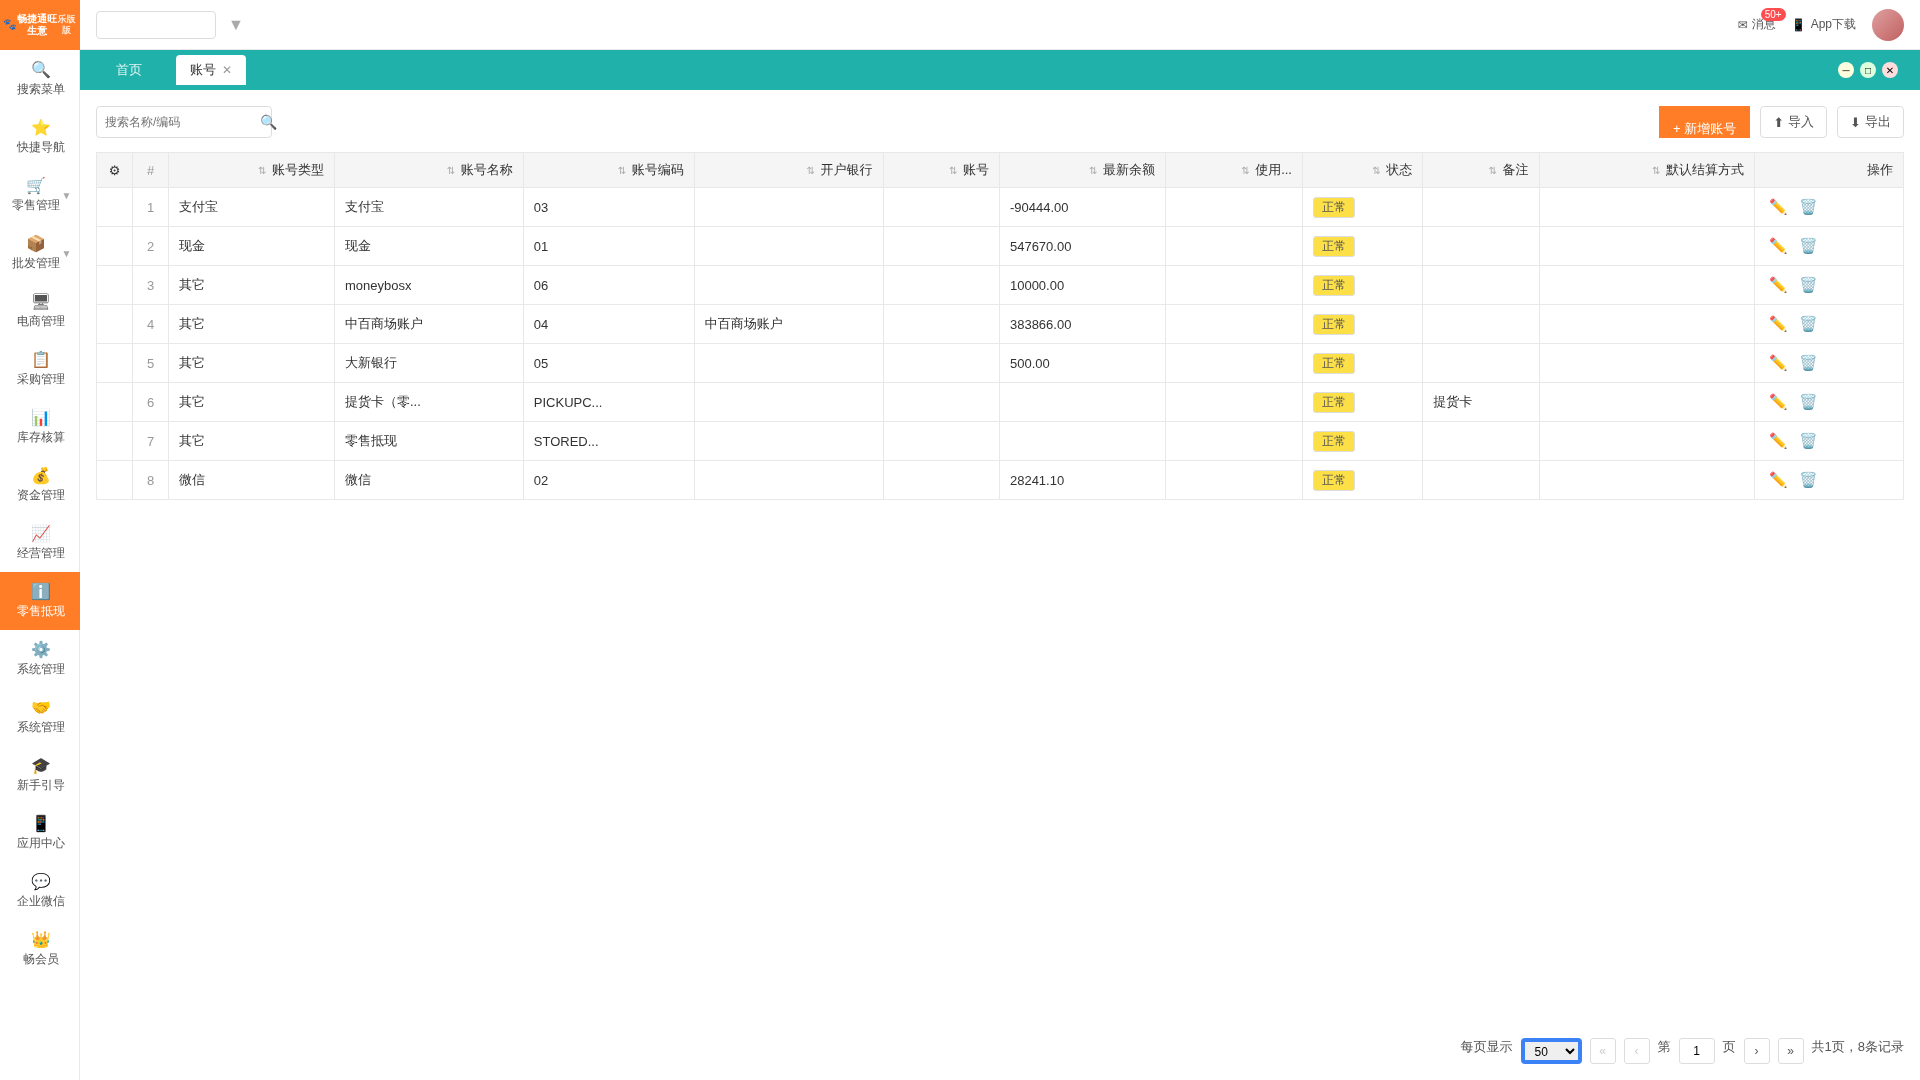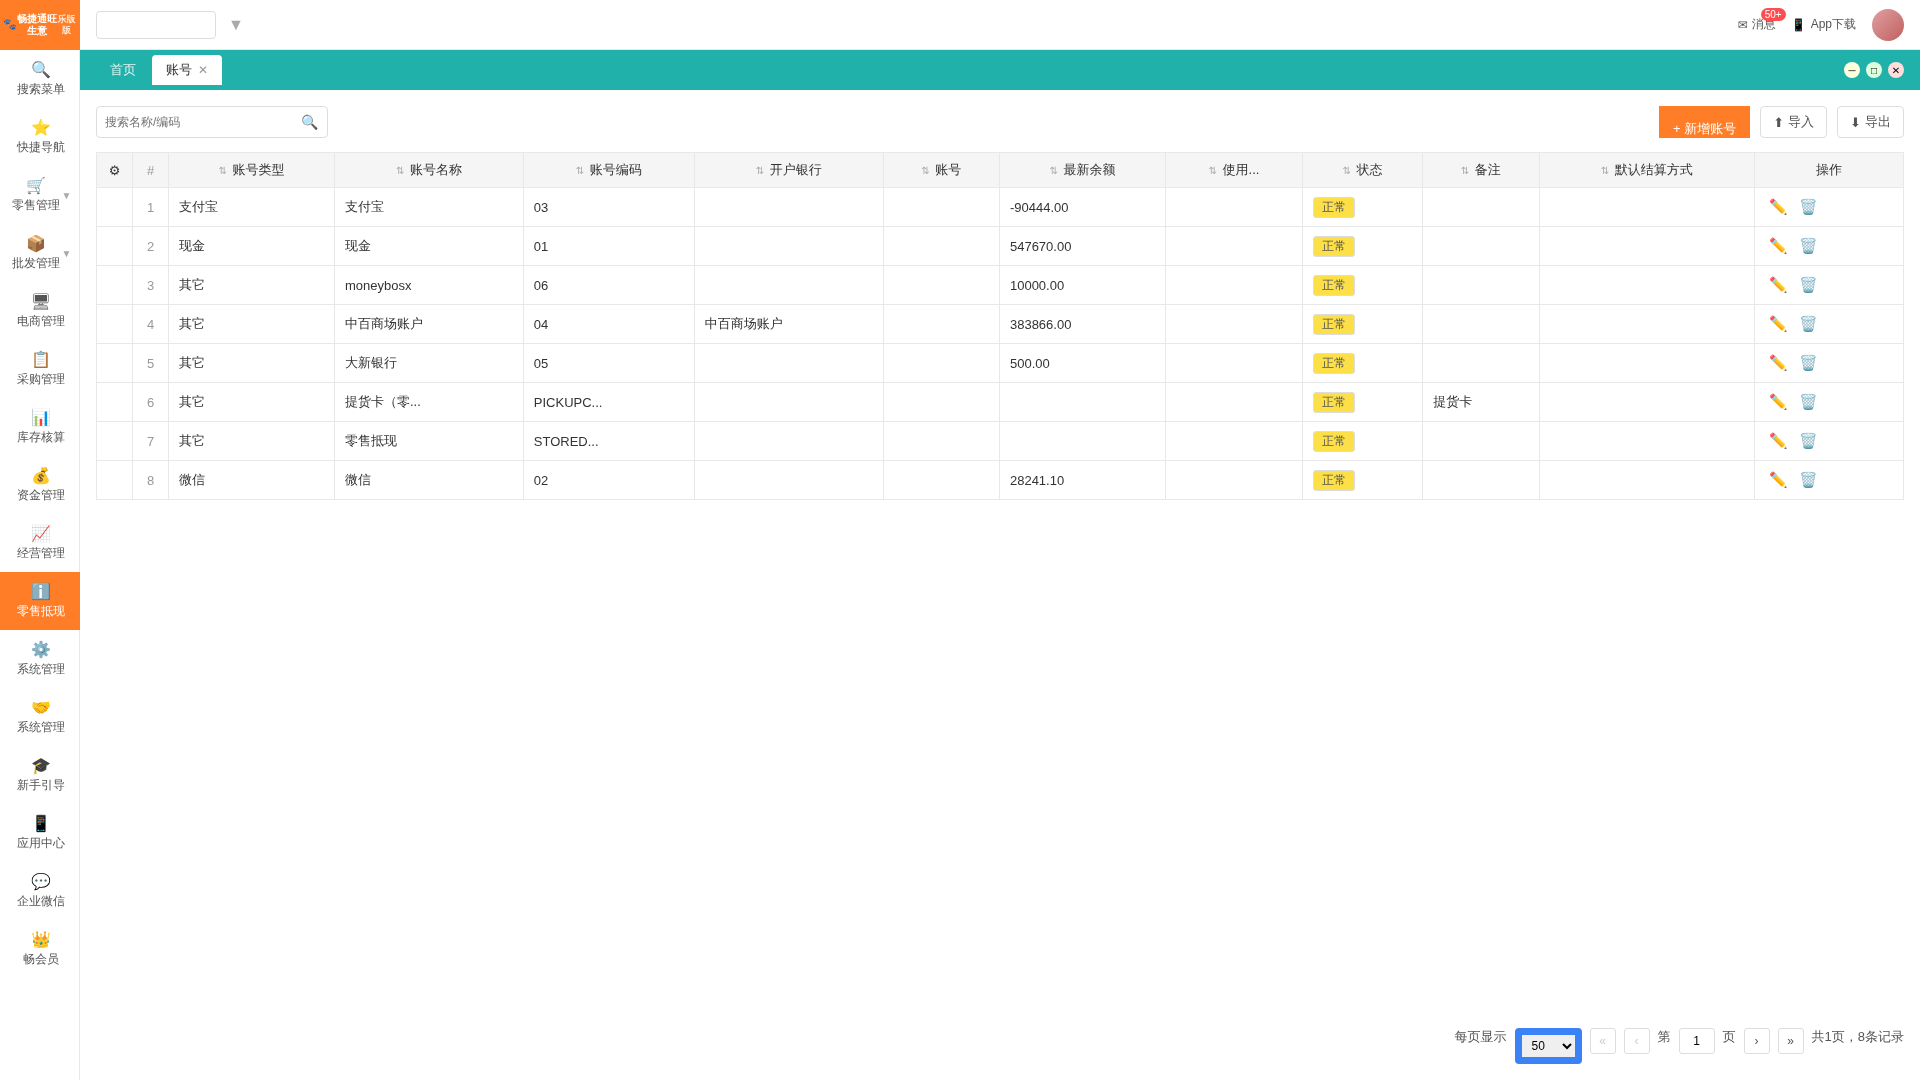--- a/index.html
+++ b/index.html
@@ -113,22 +113,22 @@
       border-radius: 50%;
       background: #ccc;
     }
 
     
     .tabbar {
       height: 40px;
       background: #20b2aa;
       display: flex;
       align-items: center;
-      padding: 0 16px;
-      gap: 2px;
+      padding: 0 22px;
+      gap: 20px;
       flex-shrink: 0;
     }
     .tab {
       height: 30px;
       padding: 0 14px;
       border-radius: 4px 4px 0 0;
       display: flex;
       align-items: center;
       gap: 6px;
       cursor: pointer;
@@ -161,21 +161,21 @@
       justify-content: space-between;
       align-items: center;
       margin-bottom: 14px;
     }
     .search-input-wrap {
       display: flex;
       align-items: center;
       border: 1px solid #ddd;
       border-radius: 4px;
       padding: 0 8px;
-      width: 232px;
+      width: 176px;
       height: 32px;
       background: #fff;
     }
     .search-input-wrap input {
       border: none;
       outline: none;
       flex: 1;
       font-size: 12px;
       background: transparent;
     }
@@ -215,21 +215,21 @@
     
     .data-table {
       width: 100%;
       border-collapse: collapse;
       font-size: 13px;
     }
     .data-table th {
       background: #f5f5f5;
       border: 1px solid #e8e8e8;
       padding: 8px 10px;
-      text-align: center;
+      text-align: right;
       font-weight: normal;
       color: #333;
       white-space: nowrap;
     }
     .data-table th.has-sort { cursor: pointer; }
     .data-table th .sort-icon { color: #aaa; font-size: 10px; margin-right: 2px; }
     .data-table td {
       border: 1px solid #e8e8e8;
       padding: 8px 10px;
       color: #333;
@@ -262,25 +262,25 @@
       position: absolute;
       bottom: 16px;
       right: 16px;
       display: flex;
       align-items: flex-start;
       gap: 8px;
       font-size: 13px;
       color: #555;
     }
     .page-size-select {
-      border: 7px solid #3b82f6;
+      border: 4px solid #3b82f6;
       border-radius: 4px;
       padding: 2px 6px;
       font-size: 12px;
-      height: 36px;
+      height: 26px;
     }
     .page-btn {
       width: 26px;
       height: 26px;
       border: 1px solid #ddd;
       border-radius: 3px;
       background: #fff;
       cursor: pointer;
       display: flex;
       align-items: center;

